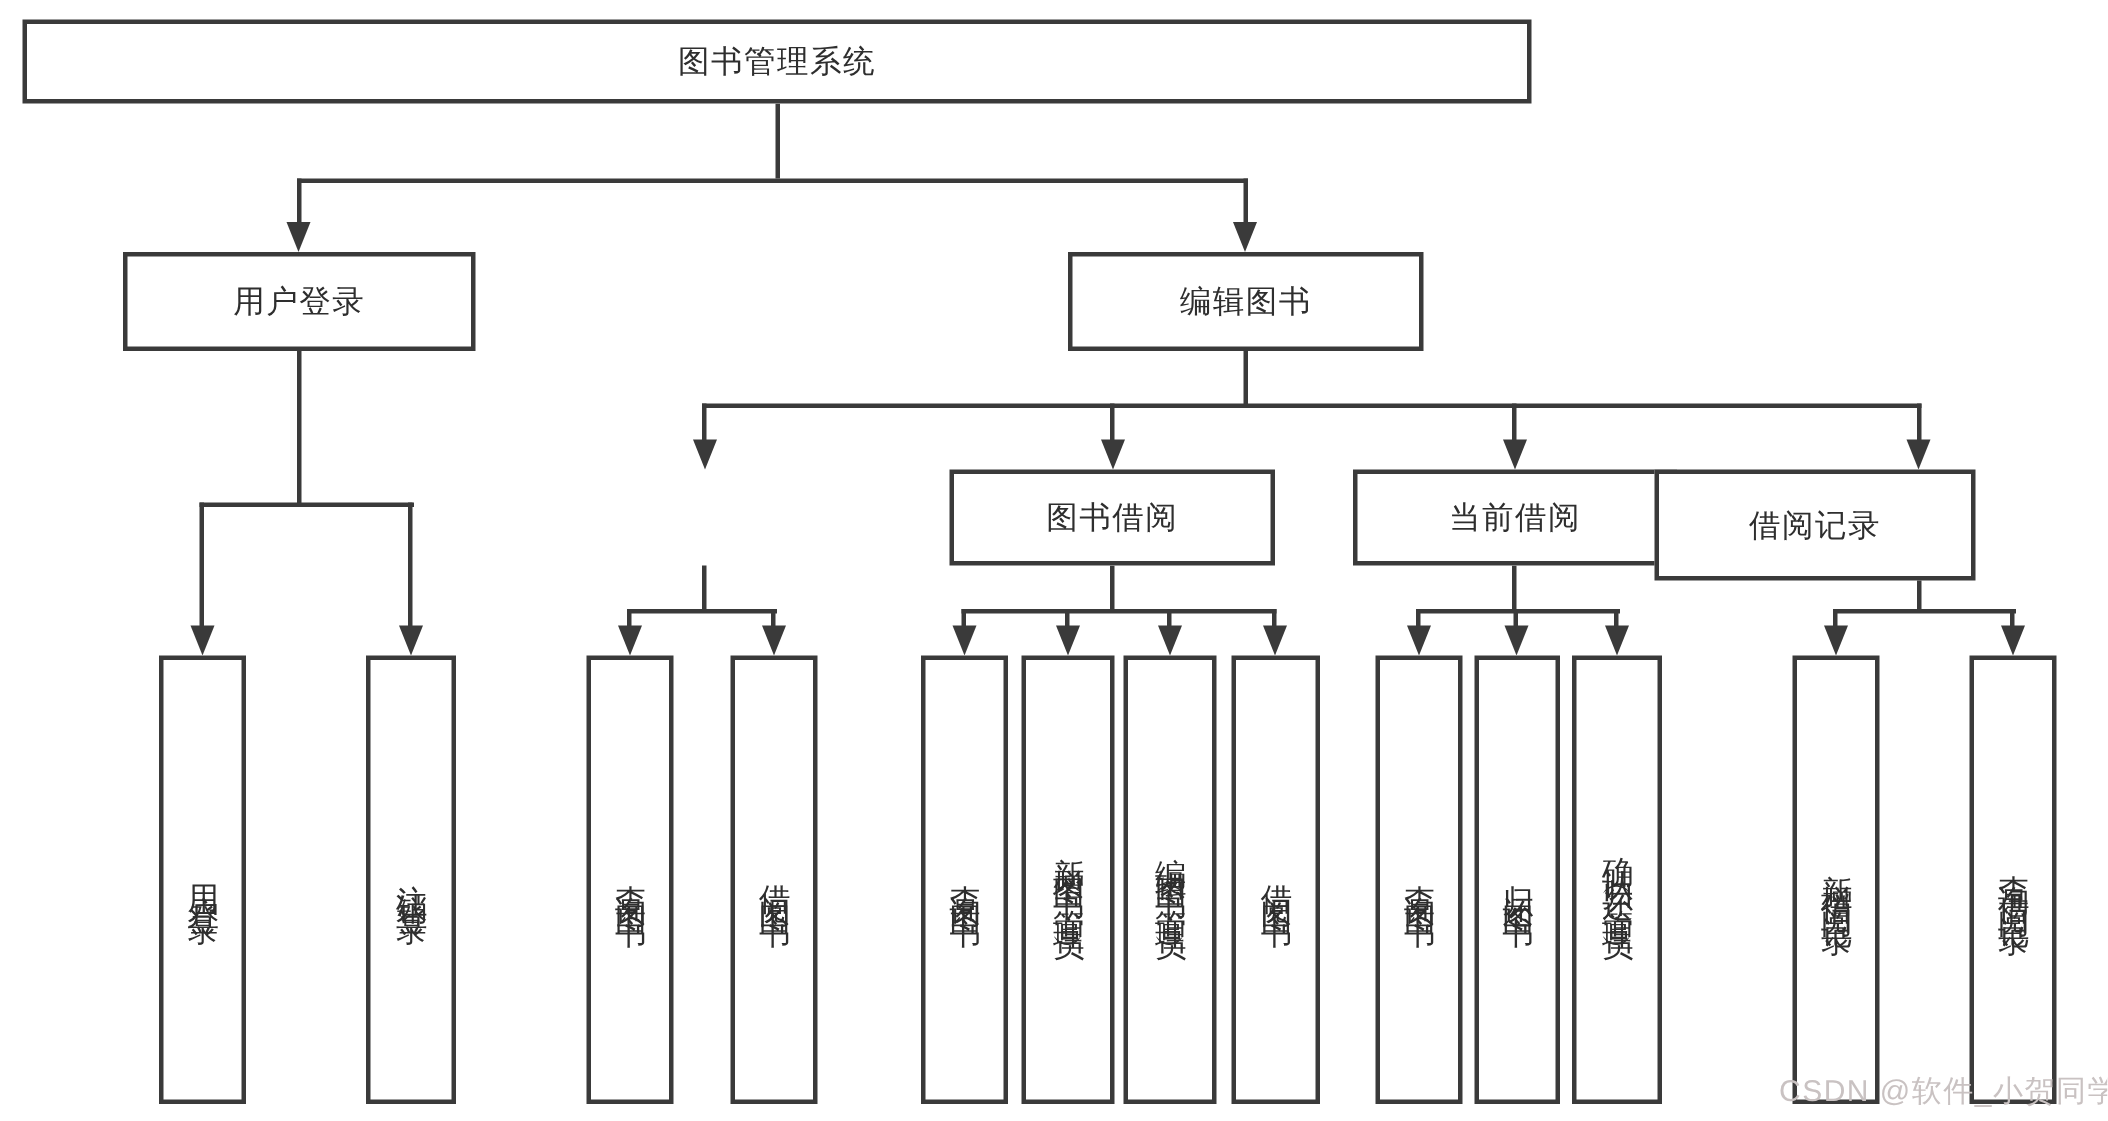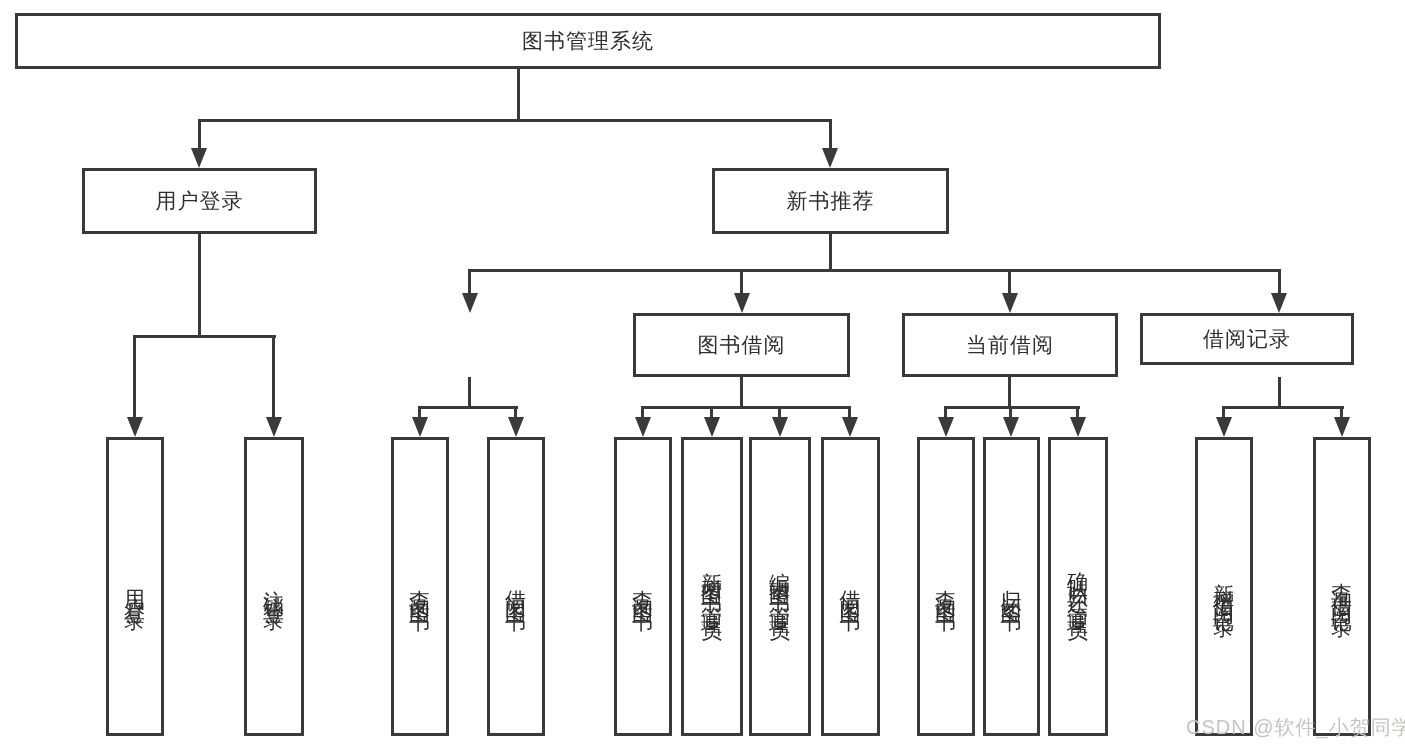--- a/index.html
+++ b/index.html
@@ -100,38 +100,38 @@
   <div class="arrow" style="left:1003px;top:417px"></div>
   <div class="arrow" style="left:1070px;top:417px"></div>
 
   <div class="vl" style="left:1278px;top:377px;height:31px"></div>
   <div class="hl" style="left:1222px;top:406px;width:122px"></div>
   <div class="vl" style="left:1222px;top:406px;height:14px"></div>
   <div class="vl" style="left:1340px;top:406px;height:14px"></div>
   <div class="arrow" style="left:1216px;top:417px"></div>
   <div class="arrow" style="left:1334px;top:417px"></div>
 
-  <div class="hbox" style="left:15px;top:13px;width:1146px;height:56px">
+  <div class="hbox" style="left:15px;top:13px;width:1006px;height:56px">
     <span>图书管理系统</span>
   </div>
 
   <div class="hbox" style="left:82px;top:168px;width:235px;height:66px">
     <span>用户登录</span>
   </div>
   <div class="hbox" style="left:712px;top:168px;width:237px;height:66px">
-    <span>新书推荐</span>
+    <span>编辑图书</span>
   </div>
 
   <div class="hbox" style="left:633px;top:313px;width:217px;height:64px">
     <span>图书借阅</span>
   </div>
   <div class="hbox" style="left:902px;top:313px;width:216px;height:64px">
     <span>当前借阅</span>
   </div>
-  <div class="hbox" style="left:1140px;top:313px;width:214px;height:52px">
+  <div class="hbox" style="left:1103px;top:313px;width:214px;height:74px">
     <span>借阅记录</span>
   </div>
 
   <div class="vbox" style="left:106px;top:437px;width:58px;height:299px">
     <span class="vtext">用户登录</span>
   </div>
   <div class="vbox" style="left:244px;top:437px;width:60px;height:299px">
     <span class="vtext">注销登录</span>
   </div>
 

